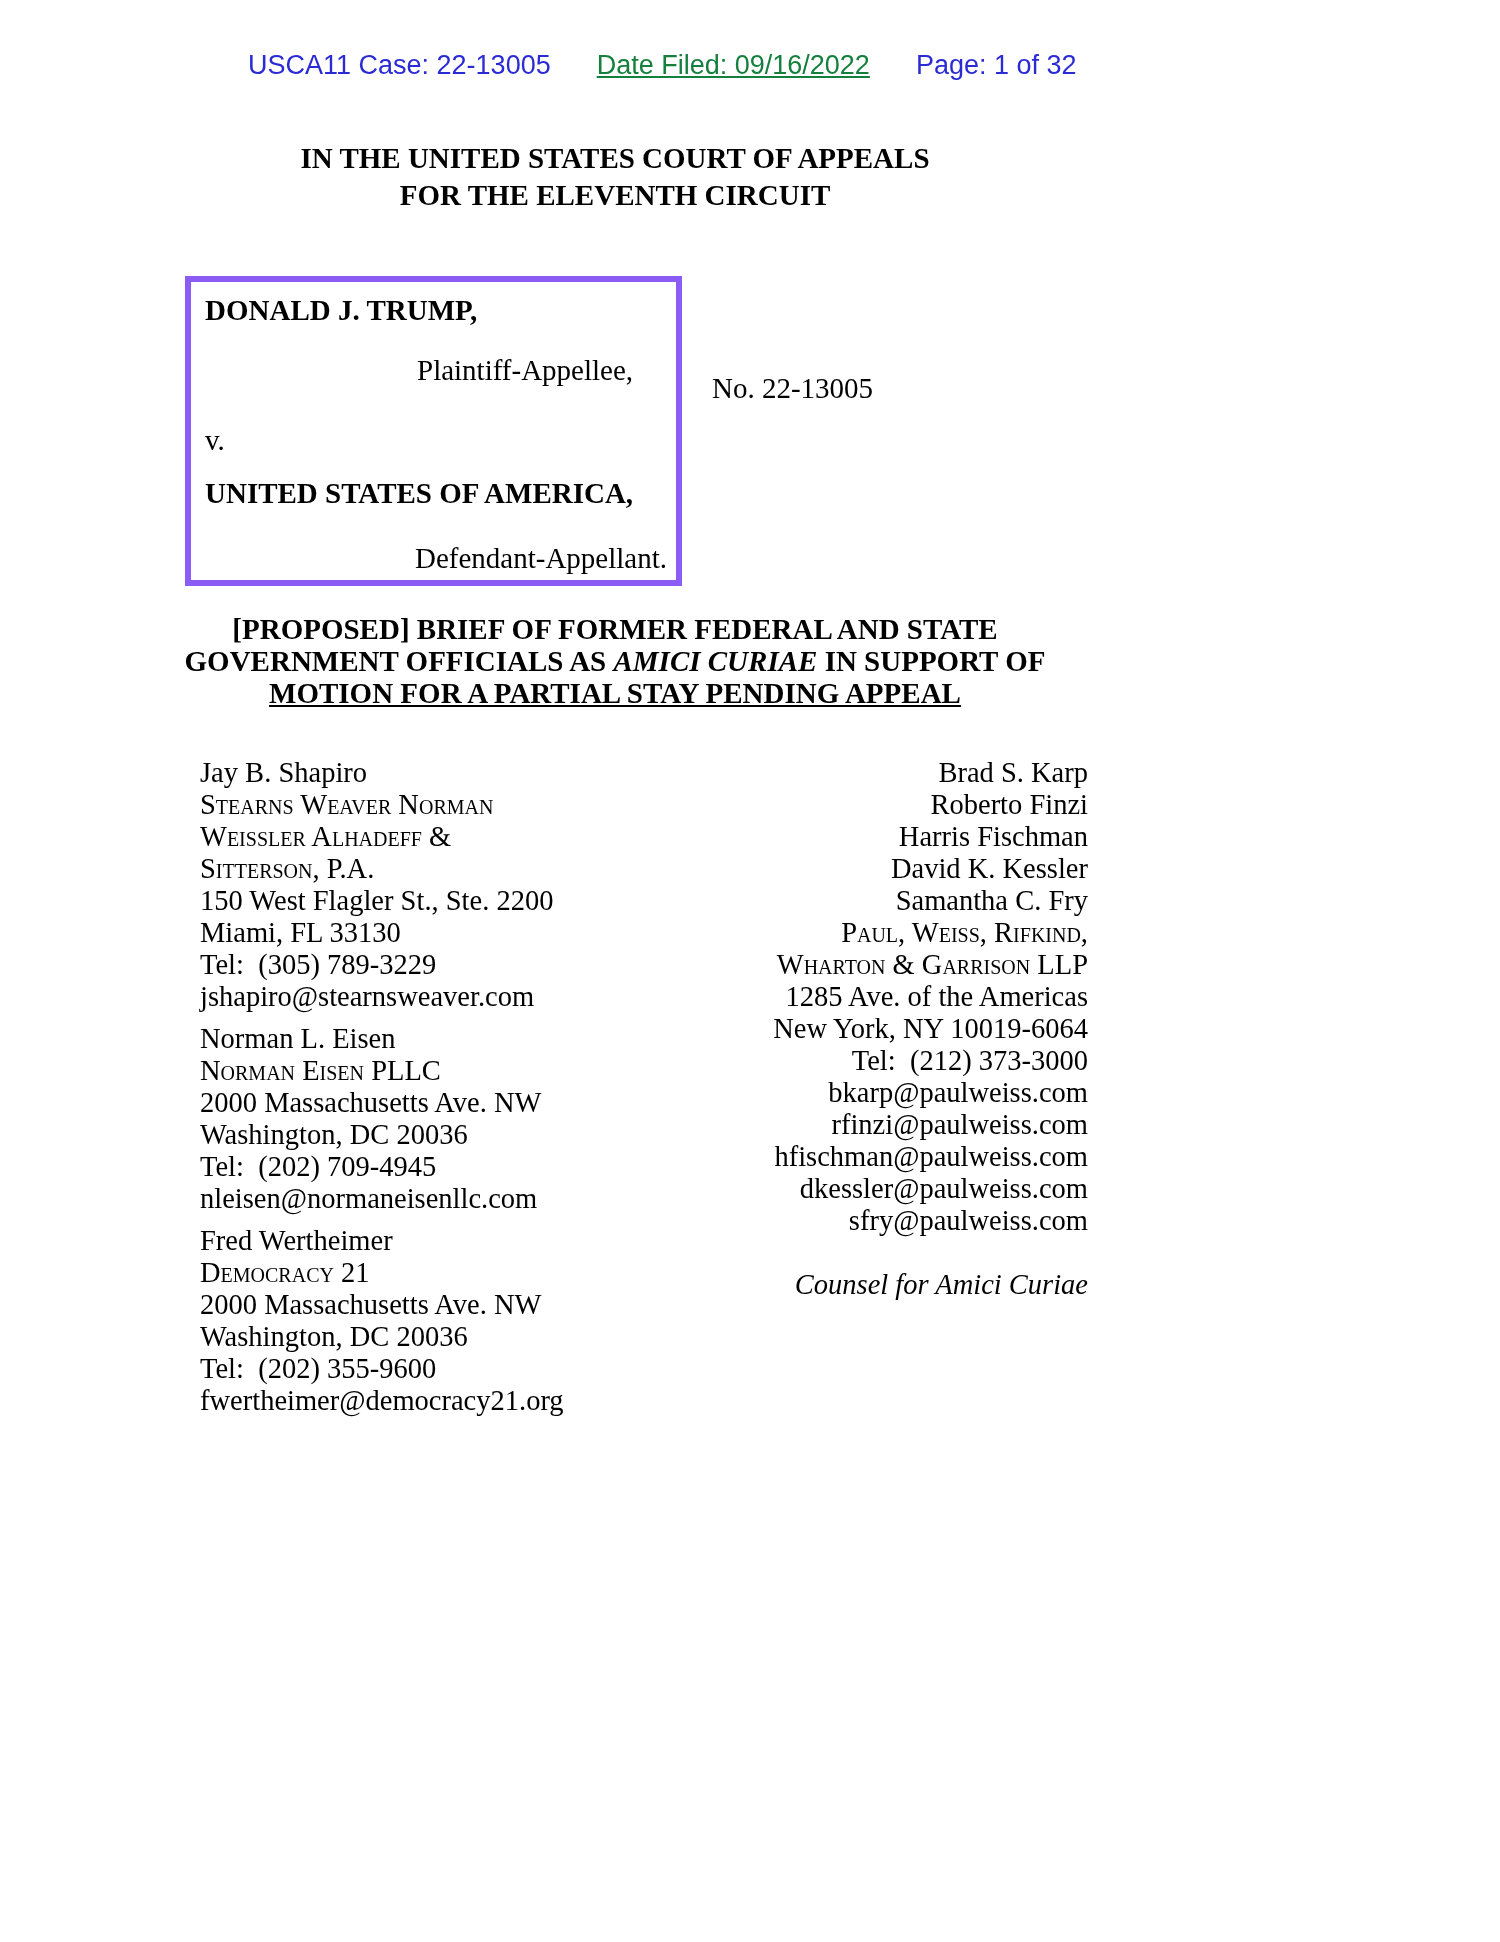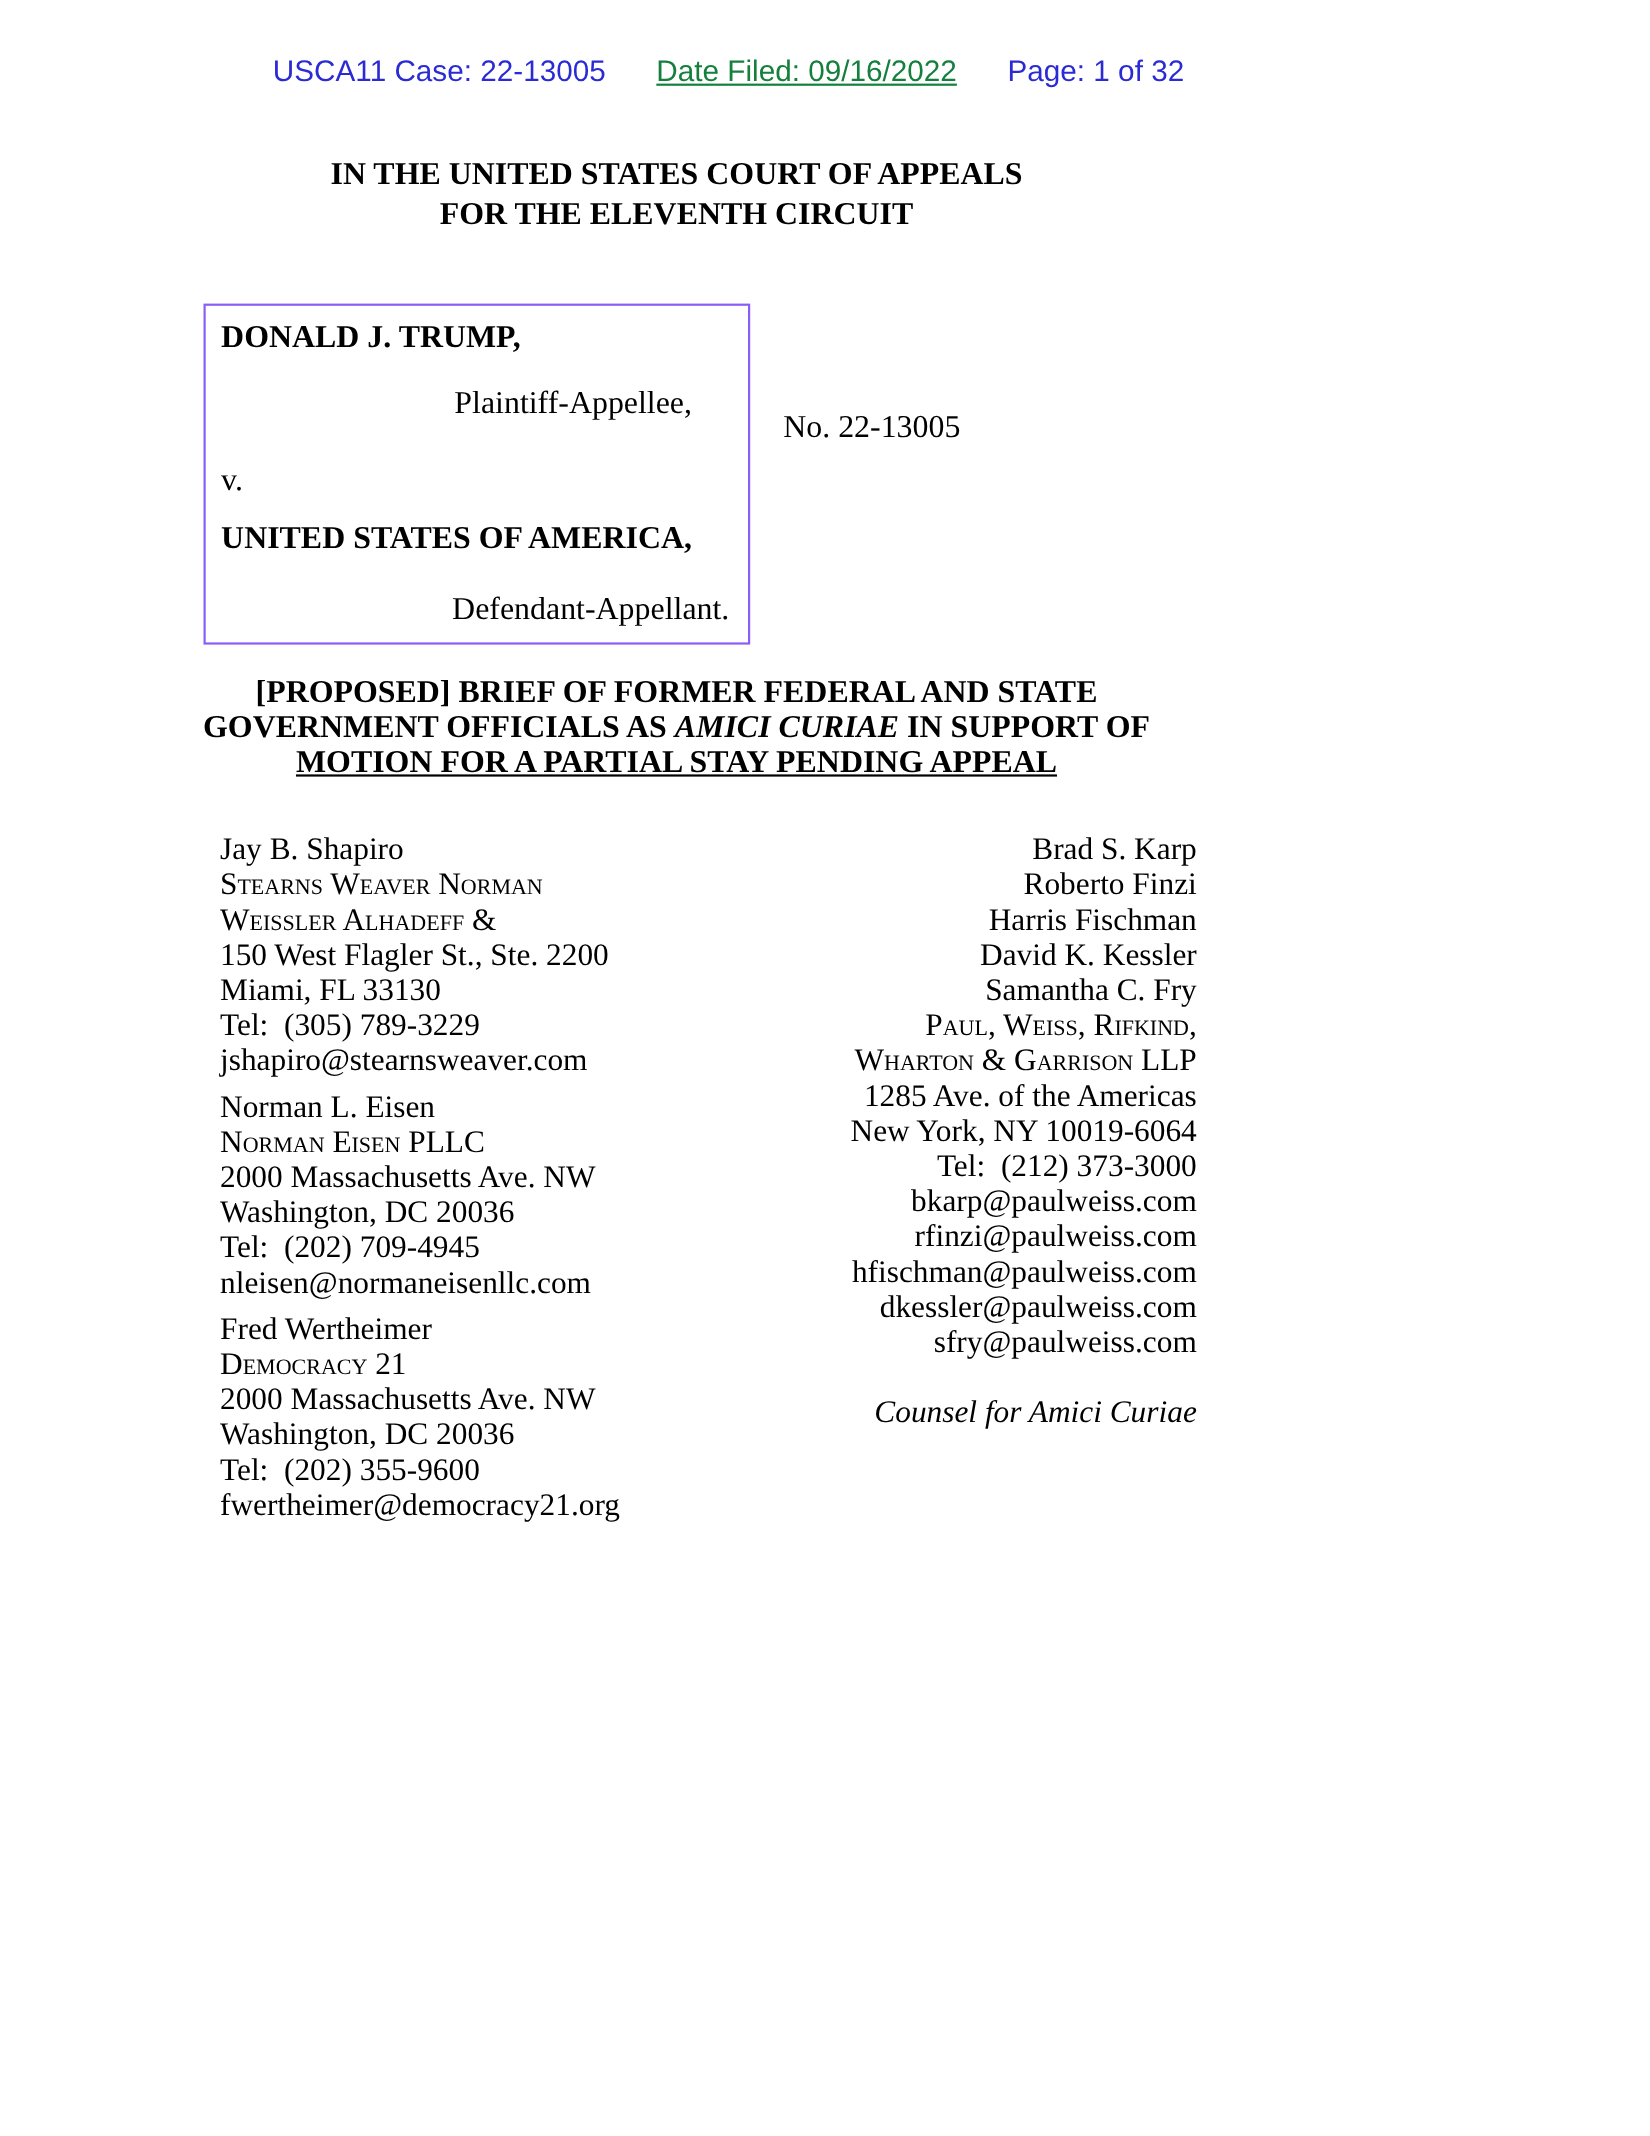--- a/index.html
+++ b/index.html
@@ -24,21 +24,21 @@
   .court-title {
     position: absolute; top: 140px; left: 150px; width: 930px;
     text-align: center; font-weight: bold;
     font-size: 29px; line-height: 37px;
   }
 
   
   .caption-box {
     position: absolute; top: 276px; left: 185px;
     width: 497px; height: 310px;
-    border: 2px solid #8b5cf6;
+    border: 6px solid #8b5cf6;
     font-size: 29px; line-height: 32px;
   }
   .caption-plaintiff       { margin: 12px 0 0 14px;  font-weight: bold; }
   .caption-plaintiff-role  { margin: 28px 0 0 226px; }
   .caption-versus          { margin: 38px 0 0 14px;  }
   .caption-defendant       { margin: 21px 0 0 14px;  font-weight: bold; }
   .caption-defendant-role  { margin: 33px 0 0 224px; }
 
   .case-number {
     position: absolute; top: 372px; left: 712px;
@@ -100,20 +100,21 @@
   <div><span>GOVERNMENT OFFICIALS AS </span><span class="it">AMICI CURIAE</span><span> IN SUPPORT OF</span></div>
   <div class="ul">MOTION FOR A PARTIAL STAY PENDING APPEAL</div>
 </div>
 
 <div class="column column-left">
   <div id="left-column-blocks">
       <div class="attorney-block">
         <div class="line normal">Jay B. Shapiro</div>
         <div class="line smallcaps">Stearns Weaver Norman</div>
         <div class="line smallcaps">Weissler Alhadeff &amp;</div>
+        <div class="line smallcaps">Sitterson, P.A.</div>
         <div class="line normal">150 West Flagler St., Ste. 2200</div>
         <div class="line normal">Miami, FL 33130</div>
         <div class="line normal">Tel:  (305) 789-3229</div>
         <div class="line normal">jshapiro@stearnsweaver.com</div>
       </div>
       <div class="attorney-block">
         <div class="line normal">Norman L. Eisen</div>
         <div class="line smallcaps">Norman Eisen PLLC</div>
         <div class="line normal">2000 Massachusetts Ave. NW</div>
         <div class="line normal">Washington, DC 20036</div>

